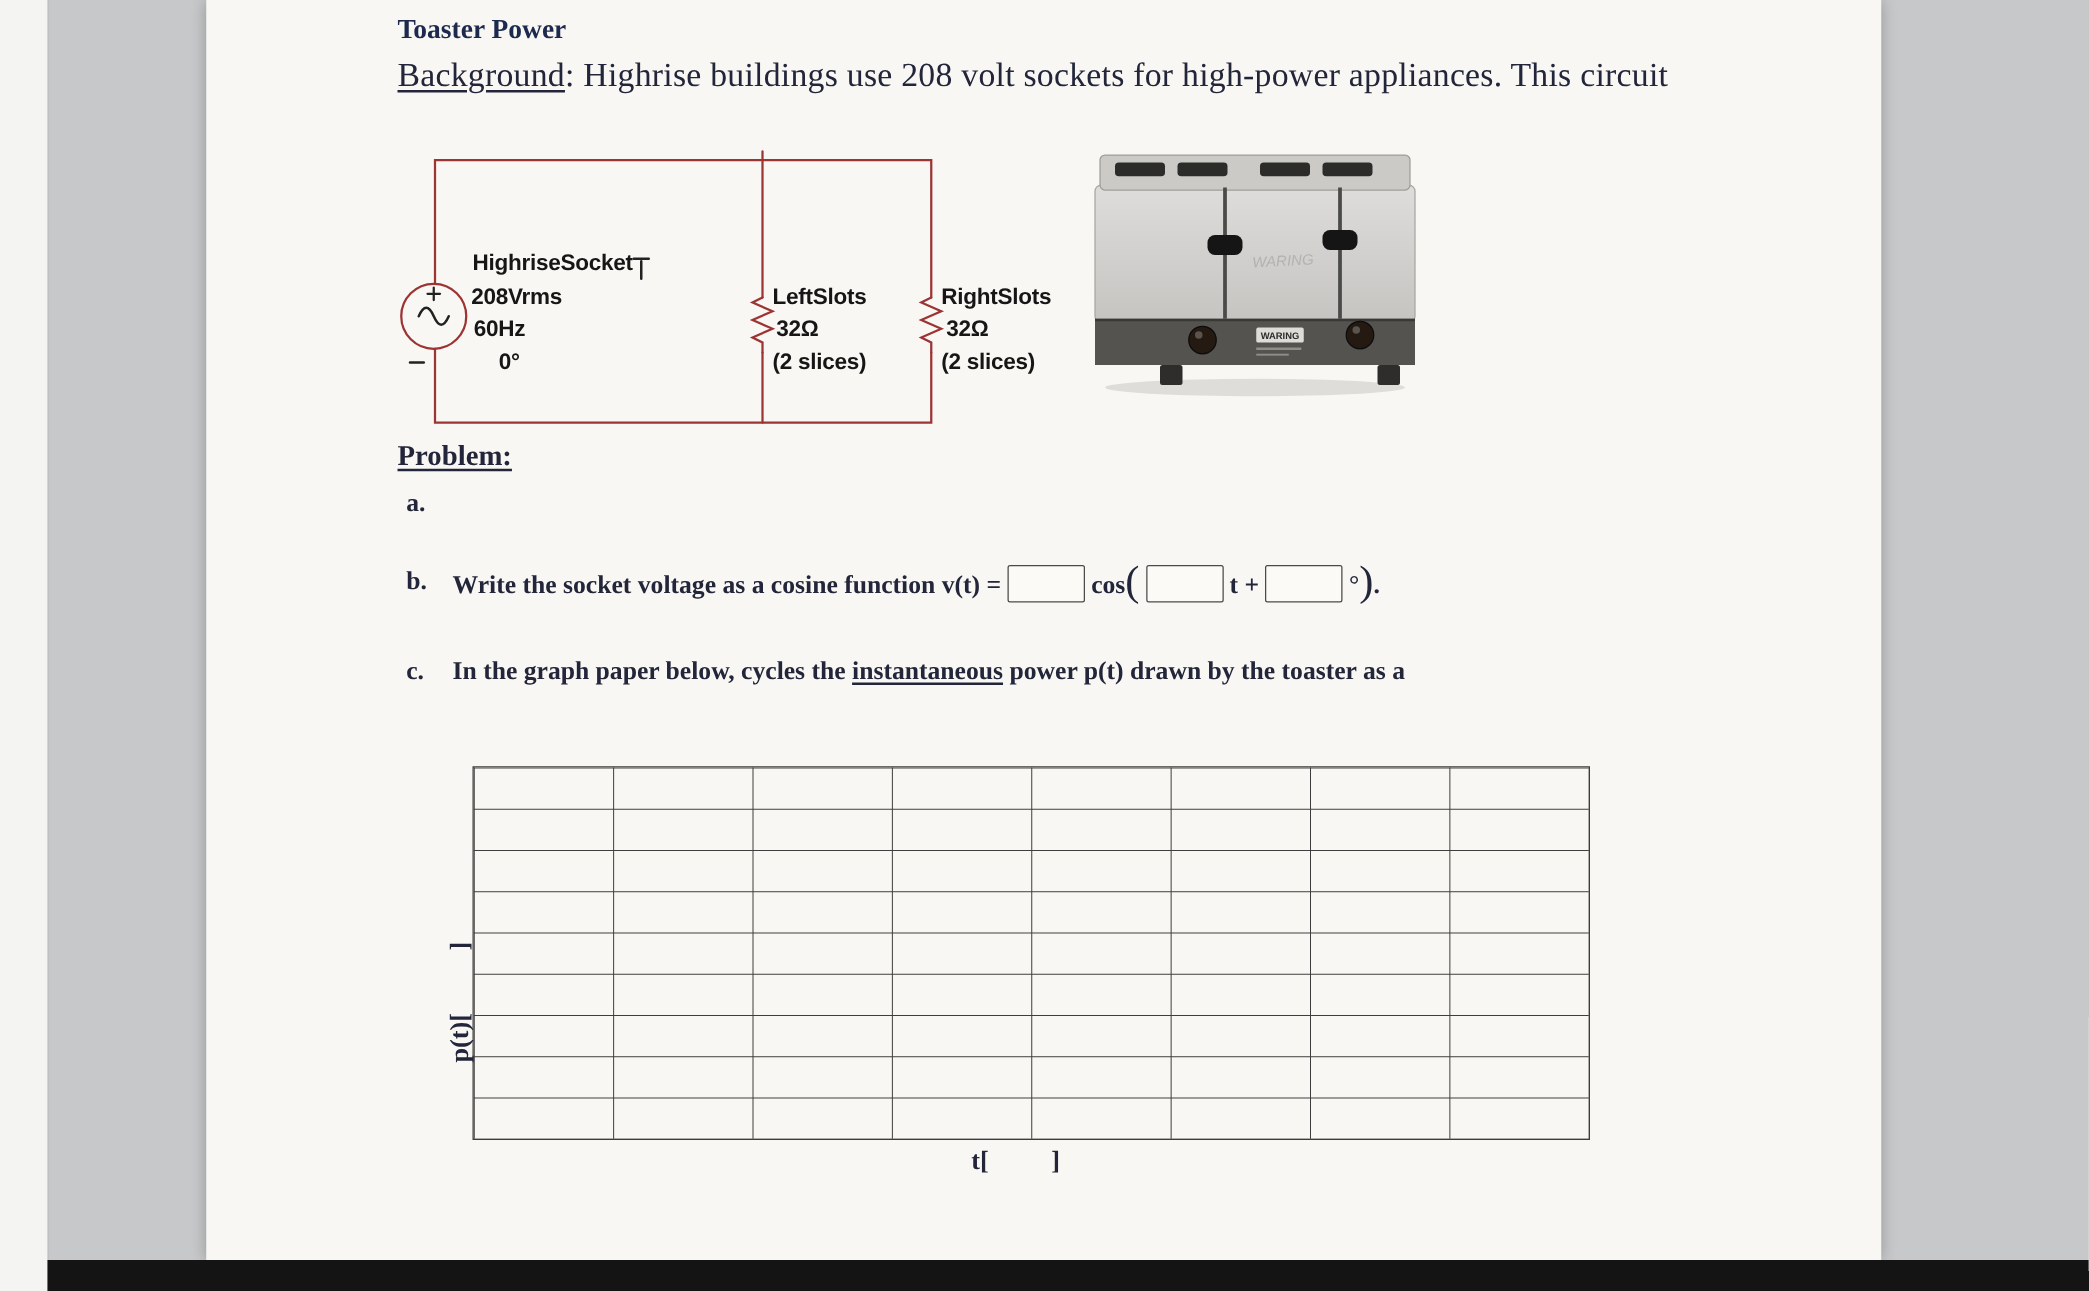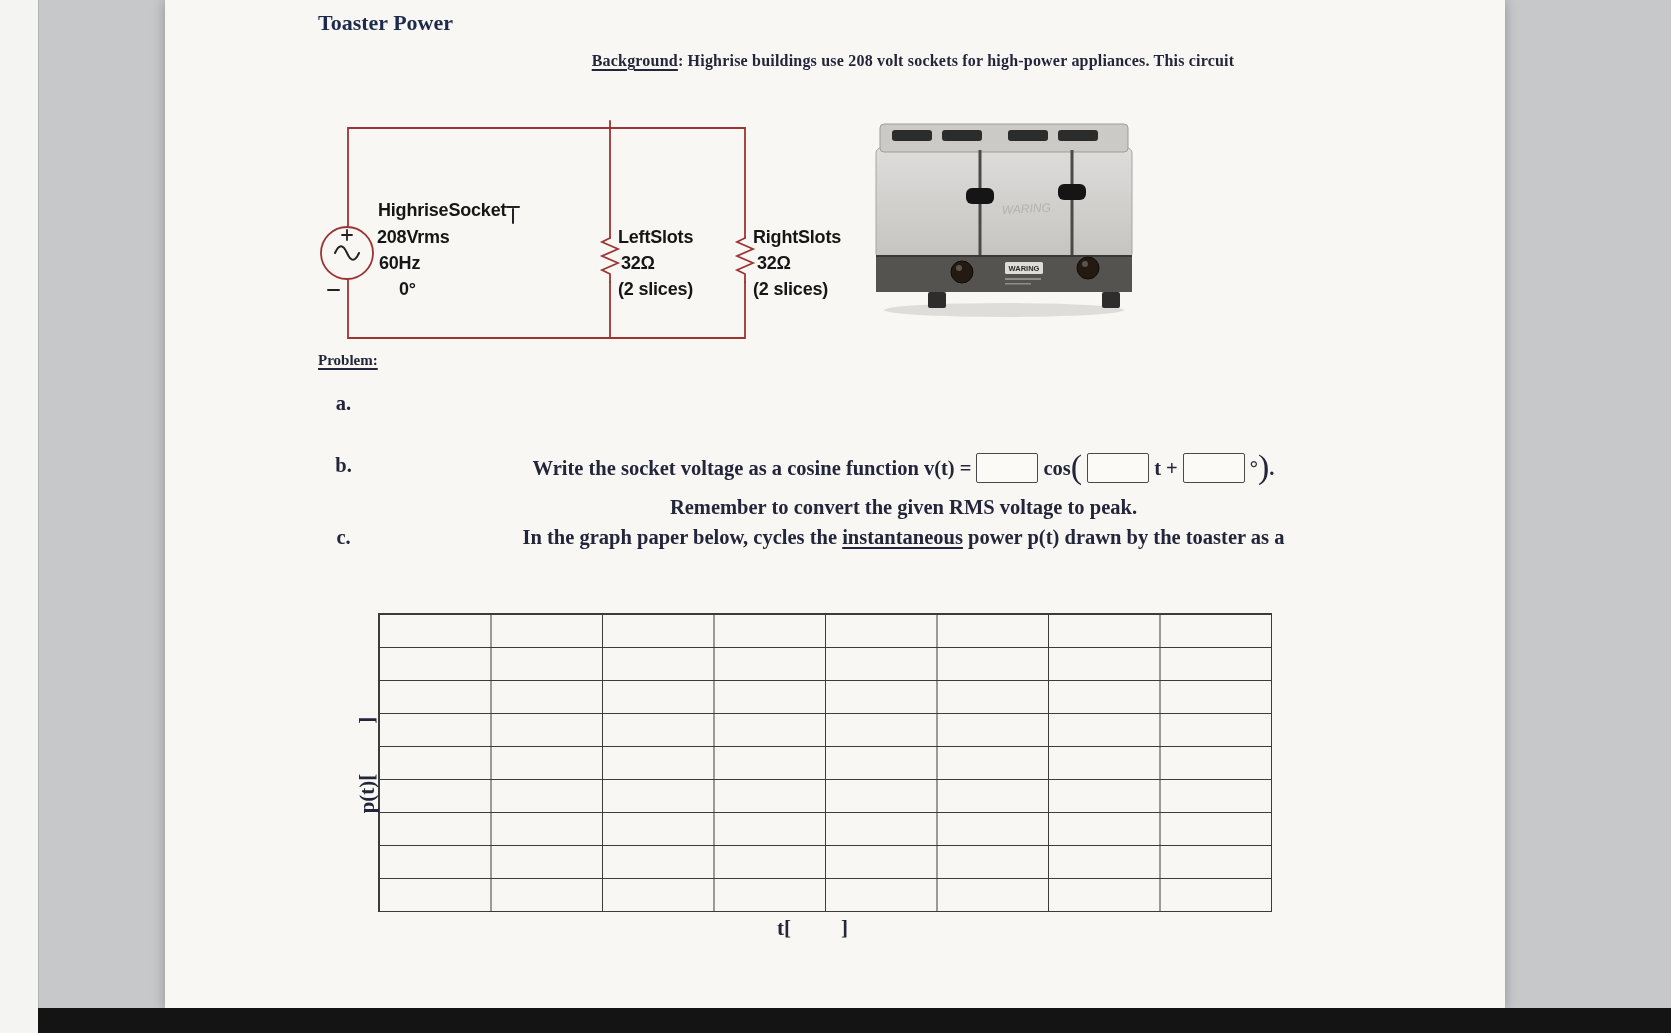--- a/index.html
+++ b/index.html
@@ -7,26 +7,25 @@
     width:1671px;height:1033px;position:relative;overflow:hidden;
     background:#c7c8ca;
     font-family:"Liberation Serif", serif;
   }
   .left-strip{position:absolute;left:0;top:0;width:38px;height:1033px;background:#f4f4f2;border-right:1px solid #b2b3b5;}
   .bottom-bar{position:absolute;left:38px;right:0;bottom:0;height:25px;background:#141414;}
   .page{
     position:absolute;left:165px;top:0;width:1340px;height:1009px;
     background:#f8f7f3;box-shadow:0 0 12px rgba(0,0,0,.28);
     color:#23263a;
-    text-align:center;
   }
   .und{text-decoration:underline;text-decoration-thickness:1.5px;text-underline-offset:3px;}
   .title{position:absolute;left:153px;top:10px;font-size:22px;font-weight:bold;color:#1d2a4e;}
-  .bg-para{position:absolute;left:153px;top:44px;width:1190px;font-size:16px;font-weight:bold;line-height:33px;letter-spacing:.2px;}
-  .problem-label{position:absolute;left:153px;top:352px;font-size:15px;font-weight:bold;}
+  .bg-para{position:absolute;left:153px;top:44px;width:1190px;font-size:27px;font-weight:normal;line-height:33px;letter-spacing:.2px;}
+  .problem-label{position:absolute;left:153px;top:352px;font-size:23px;font-weight:bold;}
   .item{position:absolute;left:160px;width:1120px;display:flex;font-size:20.5px;font-weight:bold;line-height:30px;}
   .letter{flex:0 0 37px;}
   .itext{flex:1;}
   .math{}
   .abox{display:inline-block;width:60px;height:28px;border:1.6px solid #4a4a4a;border-radius:2px;background:#fbfaf7;vertical-align:middle;margin:0 5px 4px 5px;}
   .paren{font-size:34px;font-weight:500;vertical-align:middle;position:relative;top:-3px;}
   .bline{line-height:36px;}
   .bnote{margin-top:4px;}
   .grid{
     position:absolute;left:213px;top:613px;width:892px;height:297px;
@@ -133,21 +132,20 @@
     </div>
   </div>
 
   <div class="item" style="top:450px;">
     <span class="letter">b.</span>
     <div class="itext">
       <div class="bline">
         <span>Write the socket voltage as a cosine function</span>
         <span class="math">v(t) =</span><span class="abox"></span><span>cos</span><span class="paren">(</span><span class="abox"></span><span class="math">t +</span><span class="abox"></span><span>°</span><span class="paren">)</span><span>.</span>
       </div>
-      <div class="bnote">Remember to convert the given RMS voltage to peak.</div>
     </div>
   </div>
 
   <div class="item" style="top:522px;">
     <span class="letter">c.</span>
     <div class="itext">
       <div><span>In the graph paper below, cycles the </span><span class="und">instantaneous</span><span> power p(t) drawn by the toaster as a</span></div>
     </div>
   </div>
 

